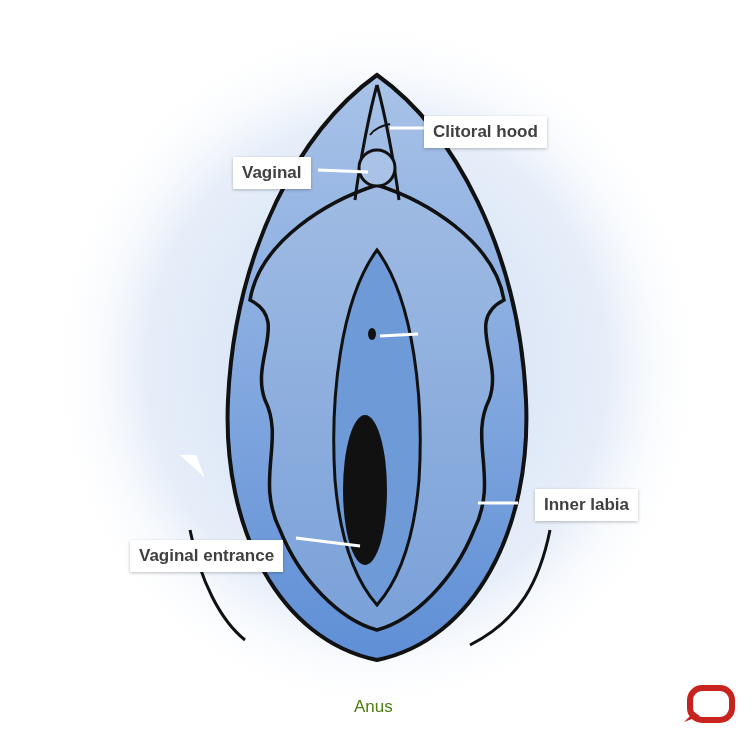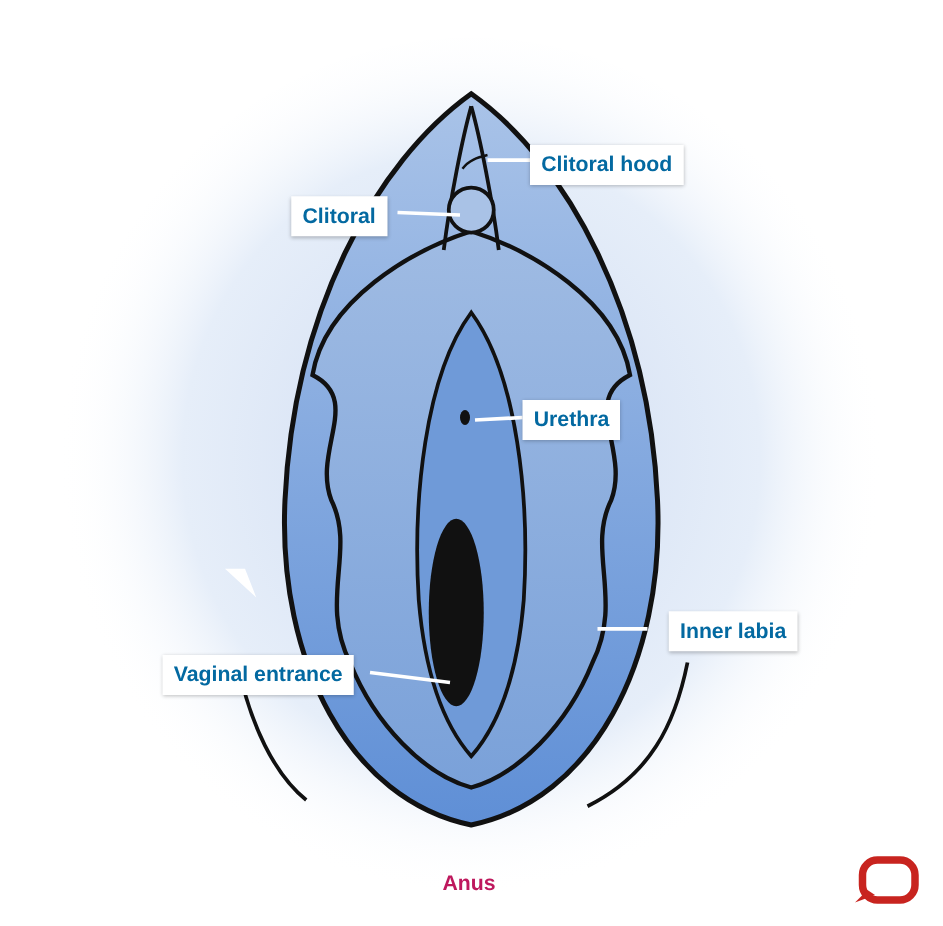--- a/index.html
+++ b/index.html
@@ -1,19 +1,19 @@
 <!DOCTYPE html>
 <html><head>
 <meta charset="utf-8">
 <style>
   html, body { margin:0; padding:0; background:#ffffff; }
   .canvas { position:relative; width:754px; height:741px; overflow:hidden; background:#ffffff; font-family:"Liberation Sans", sans-serif; }
   svg.art { position:absolute; left:0; top:0; }
-  .label { position:absolute; background:#ffffff; color:#0369a1; font-weight:bold; font-size:17px; padding:6px 9px; box-shadow:0 1px 3px rgba(0,0,0,0.25); white-space:nowrap; line-height:20px; }
-  .plain { position:absolute; color:#be185d; font-weight:bold; font-size:17px; }
+  .label { position:absolute; background:#ffffff; color:#404040; font-weight:bold; font-size:17px; padding:6px 9px; box-shadow:0 1px 3px rgba(0,0,0,0.25); white-space:nowrap; line-height:20px; }
+  .plain { position:absolute; color:#4d7c0f; font-weight:normal; font-size:17px; }
 </style>
 </head>
 <body>
 
 <div class="canvas">
   <svg class="art" width="754" height="741" viewBox="0 0 754 741">
     <defs>
       <radialGradient id="wash" cx="50%" cy="48%" r="50%">
         <stop offset="0%" stop-color="#cfdcf2"></stop>
         <stop offset="70%" stop-color="#e6eef9"></stop>
@@ -57,18 +57,17 @@
     <line x1="296" y1="538" x2="360" y2="546" stroke="#ffffff" stroke-width="3"></line>
     <polygon points="180,455 196,455 205,478" fill="#ffffff"></polygon>
 
     <g>
       <rect x="690" y="688" width="42" height="32" rx="12" ry="12" fill="none" stroke="#c8241f" stroke-width="6"></rect>
       <polygon points="694,712 684,722 700,716" fill="#c8241f"></polygon>
     </g>
   </svg>
 
   <div class="label" style="left:424px; top:116px;">Clitoral hood</div>
-  <div class="label" style="left:233px; top:157px;">Clitoral</div>
-  <div class="label" style="left:418px; top:320px;">Urethra</div>
+  <div class="label" style="left:233px; top:157px;">Vaginal</div>
   <div class="label" style="left:515px; top:489px;margin-left:20px;">Inner labia</div>
-  <div class="label" style="left:130px; top:524px;">Vaginal entrance</div>
+  <div class="label" style="left:130px; top:540px;">Vaginal entrance</div>
   <div class="plain" style="left:354px; top:697px;">Anus</div>
 </div>
 
 </body></html>

